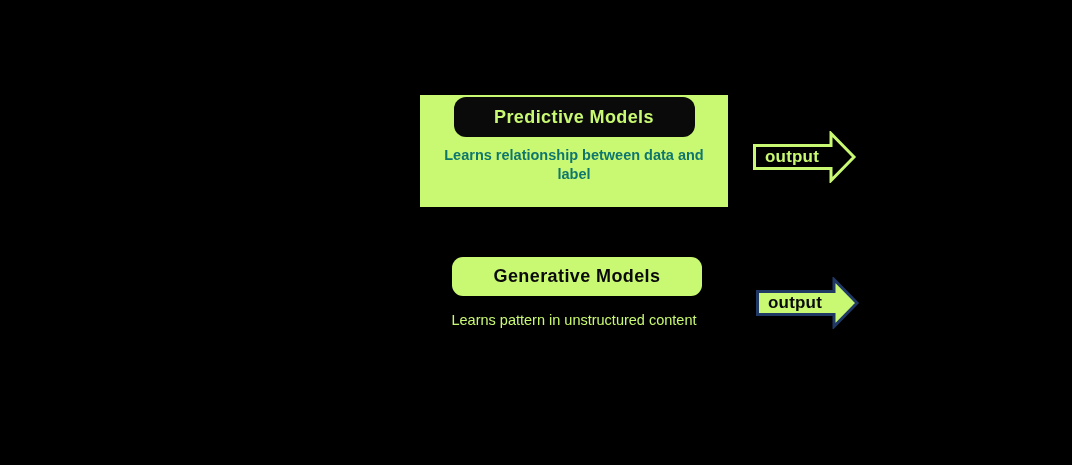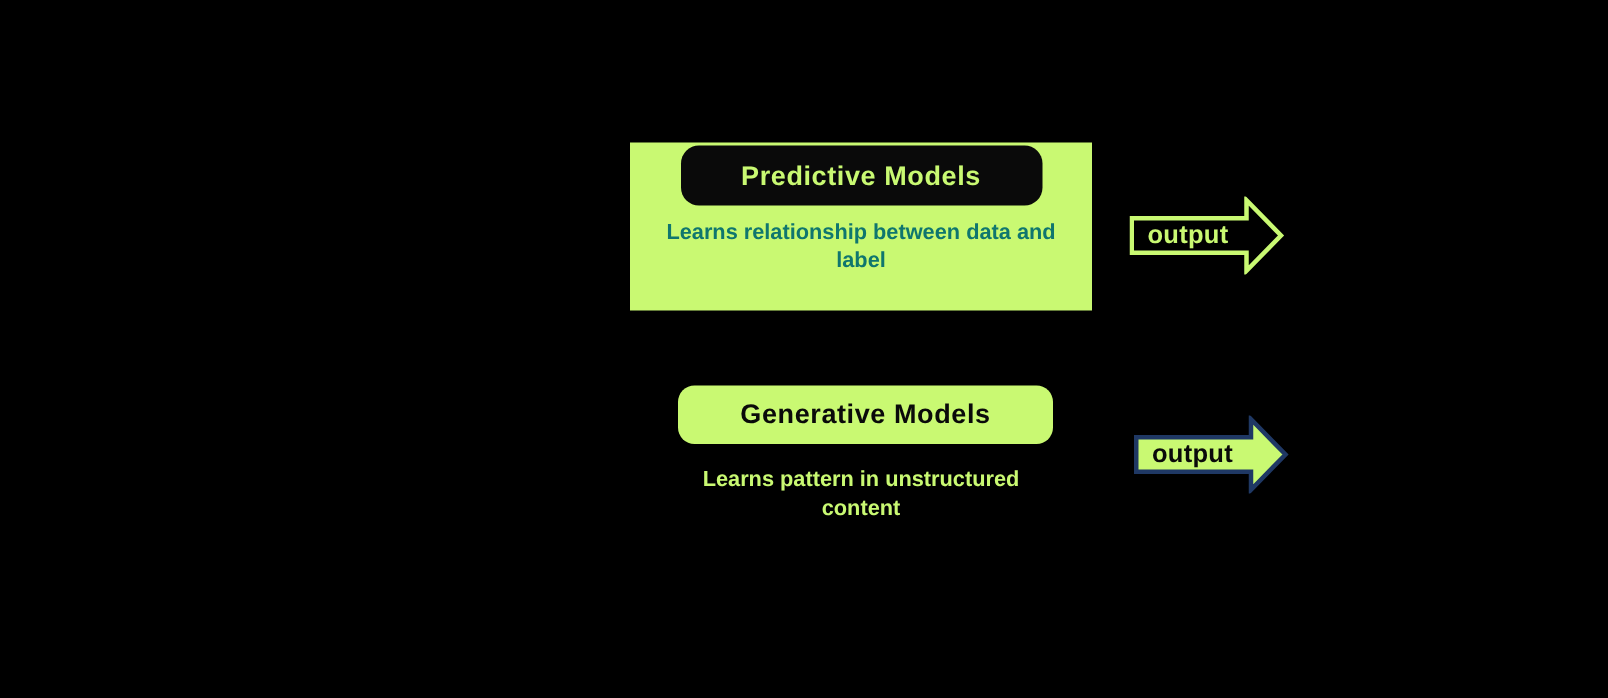--- a/index.html
+++ b/index.html
@@ -72,21 +72,21 @@
     font-weight: bold;
     letter-spacing: 0.4px;
     white-space: nowrap;
   }
   .generative-desc {
     position: absolute;
     left: 420px; top: 311px;
     width: 308px;
     color: var(--green);
     font-size: 14.5px;
-    font-weight: bold;
+    font-weight: normal;
     line-height: 1.3;
     text-align: center;
   }
   .generative-desc .inner { display: inline-block; max-width: 262px; }
 
   
   .arrow {
     position: absolute;
     width: 104px; height: 52px;
   }

